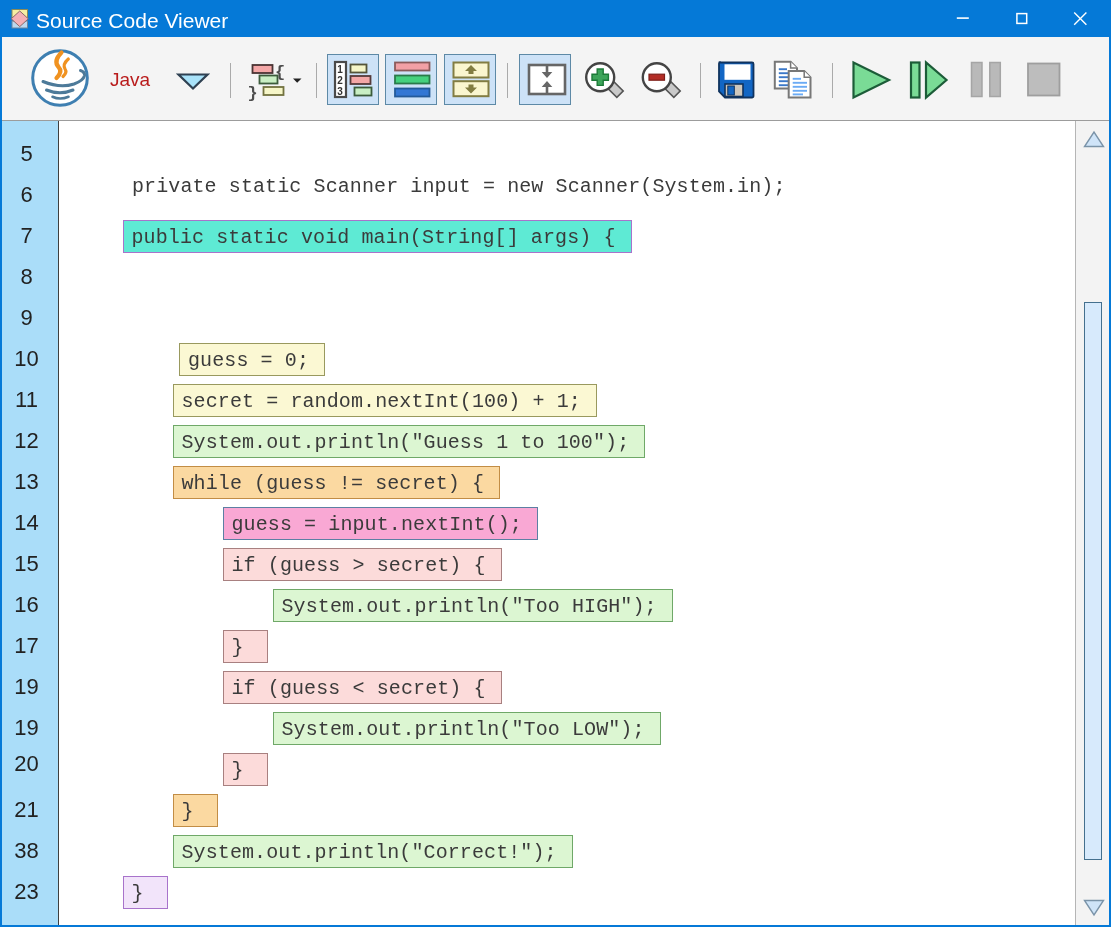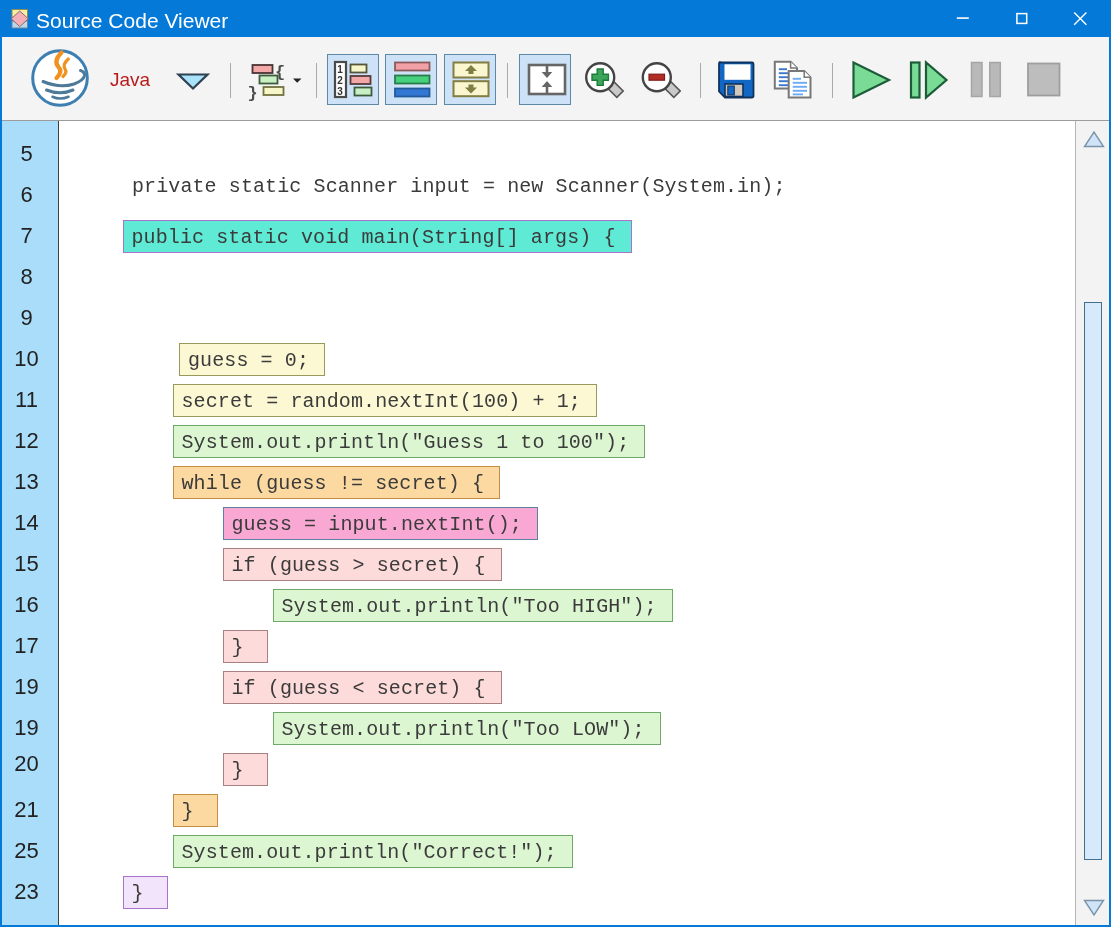--- a/index.html
+++ b/index.html
@@ -190,21 +190,21 @@
 <div class="ln" style="top:629.7px">17</div>
 <div class="code box" style="left:220.5px;top:629.7px;width:45.0px;background:#fcdbda;border-color:#a88080">}</div>
 <div class="ln" style="top:670.7px">19</div>
 <div class="code box" style="left:220.5px;top:670.7px;width:279.1px;background:#fcdbda;border-color:#a88080">if (guess &lt; secret) {</div>
 <div class="ln" style="top:711.7px">19</div>
 <div class="code box" style="left:270.5px;top:711.7px;width:388.0px;background:#dcf6d2;border-color:#6fa868">System.out.println("Too LOW");</div>
 <div class="ln" style="top:748px">20</div>
 <div class="code box" style="left:220.5px;top:752.7px;width:45.0px;background:#fcdbda;border-color:#a88080">}</div>
 <div class="ln" style="top:793.7px">21</div>
 <div class="code box" style="left:170.5px;top:793.7px;width:45.0px;background:#fbd9a1;border-color:#c28d45">}</div>
-<div class="ln" style="top:834.7px">25</div>
+<div class="ln" style="top:834.7px">38</div>
 <div class="code box" style="left:170.5px;top:834.7px;width:400.1px;background:#dcf6d2;border-color:#6fa868">System.out.println("Correct!");</div>
 <div class="ln" style="top:875.7px">23</div>
 <div class="code box" style="left:120.5px;top:875.7px;width:45.0px;background:#f2e4fa;border-color:#a873cb">}</div>
   </div>
   <div id="scroll">
     <svg width="33" height="804" style="position:absolute;left:0;top:0">
       <polygon points="8.5,25.5 27.5,25.5 18,11" fill="#cfe4f8" stroke="#7a93a8" stroke-width="1.4"></polygon>
       <polygon points="8.5,779.5 27.5,779.5 18,794" fill="#cfe4f8" stroke="#7a93a8" stroke-width="1.4"></polygon>
     </svg>
     <div id="thumb"></div>

